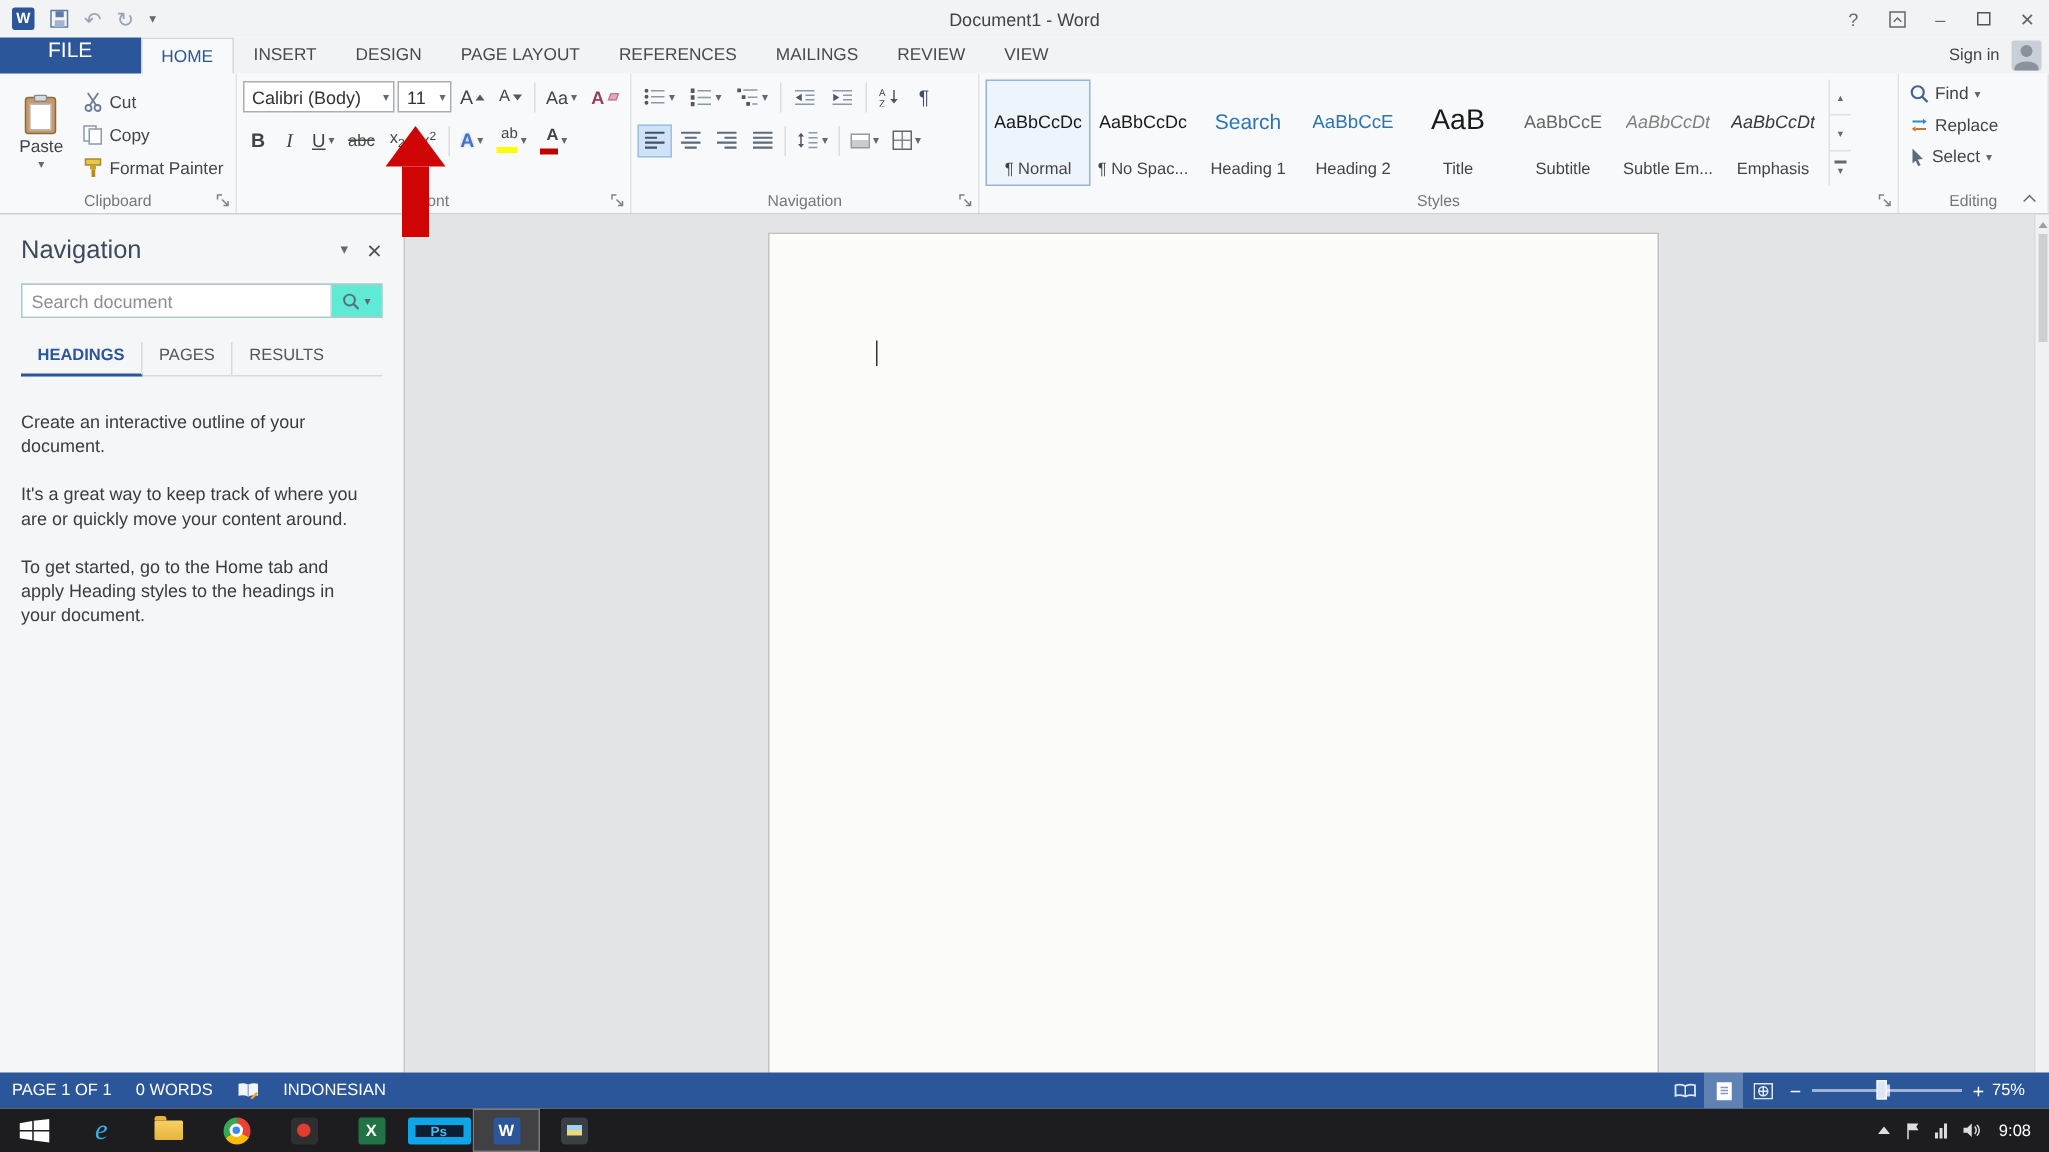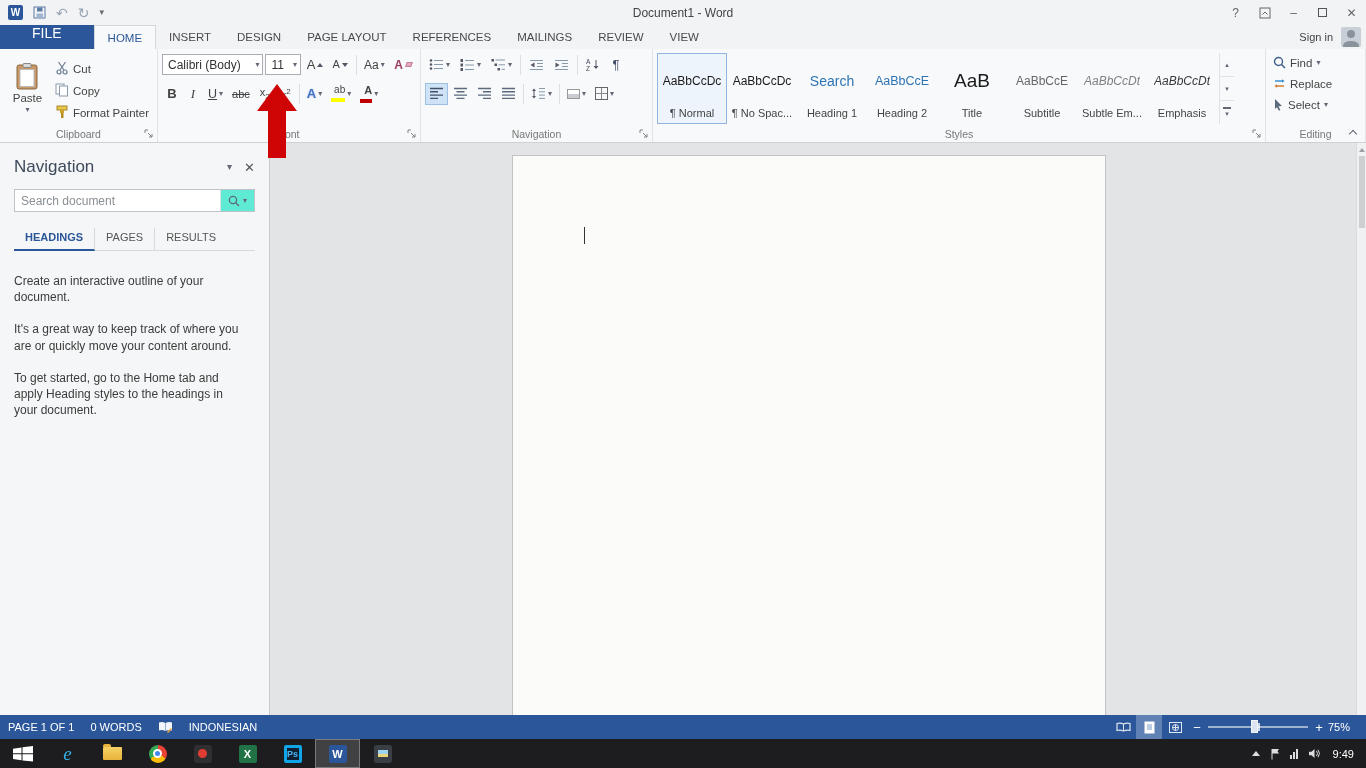--- a/index.html
+++ b/index.html
@@ -138,21 +138,21 @@
 .tk{width:45px;height:29px;display:flex;align-items:center;justify-content:center}
 .tk.active{background:rgba(255,255,255,.16);box-shadow:inset 0 0 0 1px rgba(255,255,255,.3)}
 .ie-e{color:#35b2e5;font-size:19px;font-family:"Liberation Serif",serif;font-style:italic;line-height:1}
 .folder{width:19px;height:13px;background:linear-gradient(#f7d065,#e8b33c);border-radius:1px;position:relative}
 .folder::before{content:'';position:absolute;top:-3px;left:0;width:8px;height:3px;background:#e8b33c;border-radius:2px 2px 0 0}
 .chrome{width:18px;height:18px;border-radius:50%;background:conic-gradient(#ea4335 0 33%,#fbbc05 0 66%,#34a853 0 100%);position:relative}
 .chrome::after{content:'';position:absolute;inset:4.5px;background:#4285f4;border:2px solid #fff;border-radius:50%}
 .redapp{width:18px;height:18px;border-radius:3px;background:#2f2f31;display:flex;align-items:center;justify-content:center}
 .redapp::after{content:'';width:9px;height:9px;border-radius:50%;background:#e03c31}
 .excel{width:18px;height:18px;background:#217346;color:#fff;font-weight:bold;font-size:11px;display:flex;align-items:center;justify-content:center;border-radius:2px}
-.ps{width:18px;height:18px;background:#0d1f33;color:#4db6f0;font-weight:bold;font-size:9px;display:flex;align-items:center;justify-content:center;border:3px solid #0ea5e9;border-radius:2px}
+.ps{width:42px;height:18px;background:#0d1f33;color:#4db6f0;font-weight:bold;font-size:9px;display:flex;align-items:center;justify-content:center;border:5px solid #0ea5e9;border-radius:2px}
 .wicon{width:18px;height:18px;background:#2b579a;color:#fff;font-weight:bold;font-size:11px;display:flex;align-items:center;justify-content:center;border-radius:2px}
 .misc{width:18px;height:18px;background:#3a3f46;border-radius:3px;display:flex;align-items:center;justify-content:center}
 .misc::after{content:'';width:10px;height:7px;background:linear-gradient(#9fd4f0 0 50%,#e8d87a 50%)}
 #tray{margin-left:auto;display:flex;align-items:center;gap:10px;padding-right:12px}
 .tray-chev{width:0;height:0;border-left:4px solid transparent;border-right:4px solid transparent;border-bottom:5px solid #ddd}
 .sig{display:flex;align-items:flex-end;gap:1px}
 .sig i{display:block;width:2px;background:#ddd}
 #clock{color:#fff;font-size:11px;padding-left:2px}
 </style>
 </head>
@@ -646,15 +646,15 @@
     <span class="sig">
         <i style="height:4px"></i>
         <i style="height:7px"></i>
         <i style="height:10px"></i>
       </span>
     <svg width="13" height="11">
         <path d="M1 3.8 H3.5 L6.5 1 V10 L3.5 7.2 H1 Z" fill="#ddd"></path>
         <path d="M8.5 3 Q10.5 5.5 8.5 8" stroke="#ddd" fill="none"></path>
         <path d="M10 1.8 Q13 5.5 10 9.2" stroke="#ddd" fill="none"></path>
       </svg>
-    <span id="clock">9:49</span>
+    <span id="clock">9:08</span>
   </div>
 </div>
 
 </body></html>

